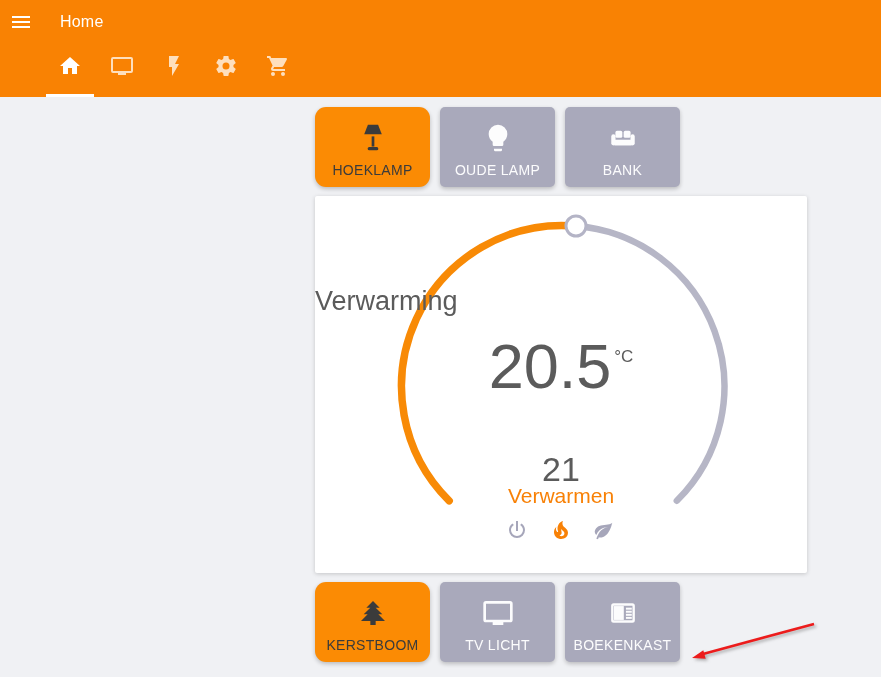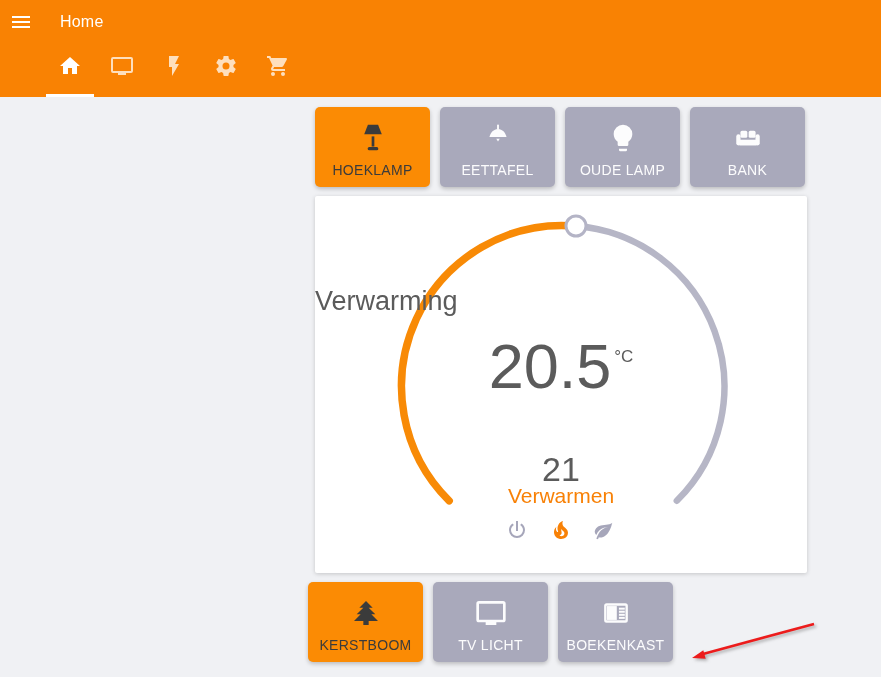--- a/index.html
+++ b/index.html
@@ -22,28 +22,28 @@
   .tab { width:48px; height:53px; position:relative; display:flex; justify-content:center;
          padding-top:10px; color:rgba(255,255,255,0.74); cursor:pointer; }
   .tab.active { color:#fff; }
   .tab.active::after { content:""; position:absolute; left:0; bottom:0; width:100%; height:3px; background:#fff; }
   .icon24 { width:24px; height:24px; display:block; }
   .icon20 { width:21px; height:21px; display:block; }
 
   
   .tile-row { position:absolute; display:flex; gap:10px; }
   .row-top { left:315px; top:107px; }
-  .row-bottom { left:308px; top:582px; }
+  .row-bottom { left:315px; top:582px; }
   .tile {
     width:115px; height:80px; border:none; border-radius:5px; cursor:pointer;
     display:flex; flex-direction:column; align-items:center; justify-content:flex-end;
     padding-bottom:9px; box-shadow:0 2px 4px rgba(0,0,0,0.22);
     font-family:"Liberation Sans", sans-serif;
   }
-  .tile.on  { background:var(--tile-on,#FB8B04);  color:var(--tile-on-text,#3B3B3B); }
+  .tile.on  { background:var(--tile-on,#FB8B04);  color:var(--tile-on-text,#3B3B3B);border-radius:11px; }
   .tile.off { background:var(--tile-off,#A9A9BB); color:var(--tile-off-text,#FCFCFD); }
   .tile-icon { margin-bottom:8px; }
   .tile-icon .ticon { width:34px; height:32px; display:block; }
   .tile-label { font-size:14px; font-weight:500; letter-spacing:0.3px; white-space:nowrap; }
 
   
   .card {
     position:absolute; left:315px; top:196px; width:492px; height:377px;
     background:var(--card-bg,#FFFFFF); border-radius:2px;
     box-shadow:0 1px 4px rgba(0,0,0,0.18);
@@ -116,30 +116,20 @@
           <path d="M8.2,2H15.8L18.6,9.2H5.4Z"></path>
           <rect x="11" y="10.8" width="2" height="7.6"></rect>
           <rect x="8" y="18.8" width="8" height="2.4" rx="1.2"></rect>
         </svg>
     </span>
     <span class="tile-label">HOEKLAMP</span>
   </button>
   <button class="tile off">
     <span class="tile-icon">
       <svg class="ticon" viewBox="0 0 24 24" fill="currentColor">
-          <rect x="11.3" y="2" width="1.4" height="3.4"></rect>
-          <path d="M12,5.2C8.8,5.2 6.3,7.9 5.6,11.3H18.4C17.7,7.9 15.2,5.2 12,5.2Z"></path>
-          <path d="M10.7,12.6H13.3L12,14.6Z"></path>
-        </svg>
-    </span>
-    <span class="tile-label">EETTAFEL</span>
-  </button>
-  <button class="tile off">
-    <span class="tile-icon">
-      <svg class="ticon" viewBox="0 0 24 24" fill="currentColor">
           <path d="M12,2A7,7 0 0,0 5,9C5,11.38 6.19,13.47 8,14.74V17A1,1 0 0,0 9,18H15A1,1 0 0,0 16,17V14.74C17.81,13.47 19,11.38 19,9A7,7 0 0,0 12,2M9,21A1,1 0 0,0 10,22H14A1,1 0 0,0 15,21V20H9V21Z"></path>
         </svg>
     </span>
     <span class="tile-label">OUDE LAMP</span>
   </button>
   <button class="tile off">
     <span class="tile-icon">
       <svg class="ticon" viewBox="0 0 24 24" fill="currentColor">
           <rect x="6.3" y="6.6" width="5.2" height="5.2" rx="1.2"></rect>
           <rect x="12.5" y="6.6" width="5.2" height="5.2" rx="1.2"></rect>

